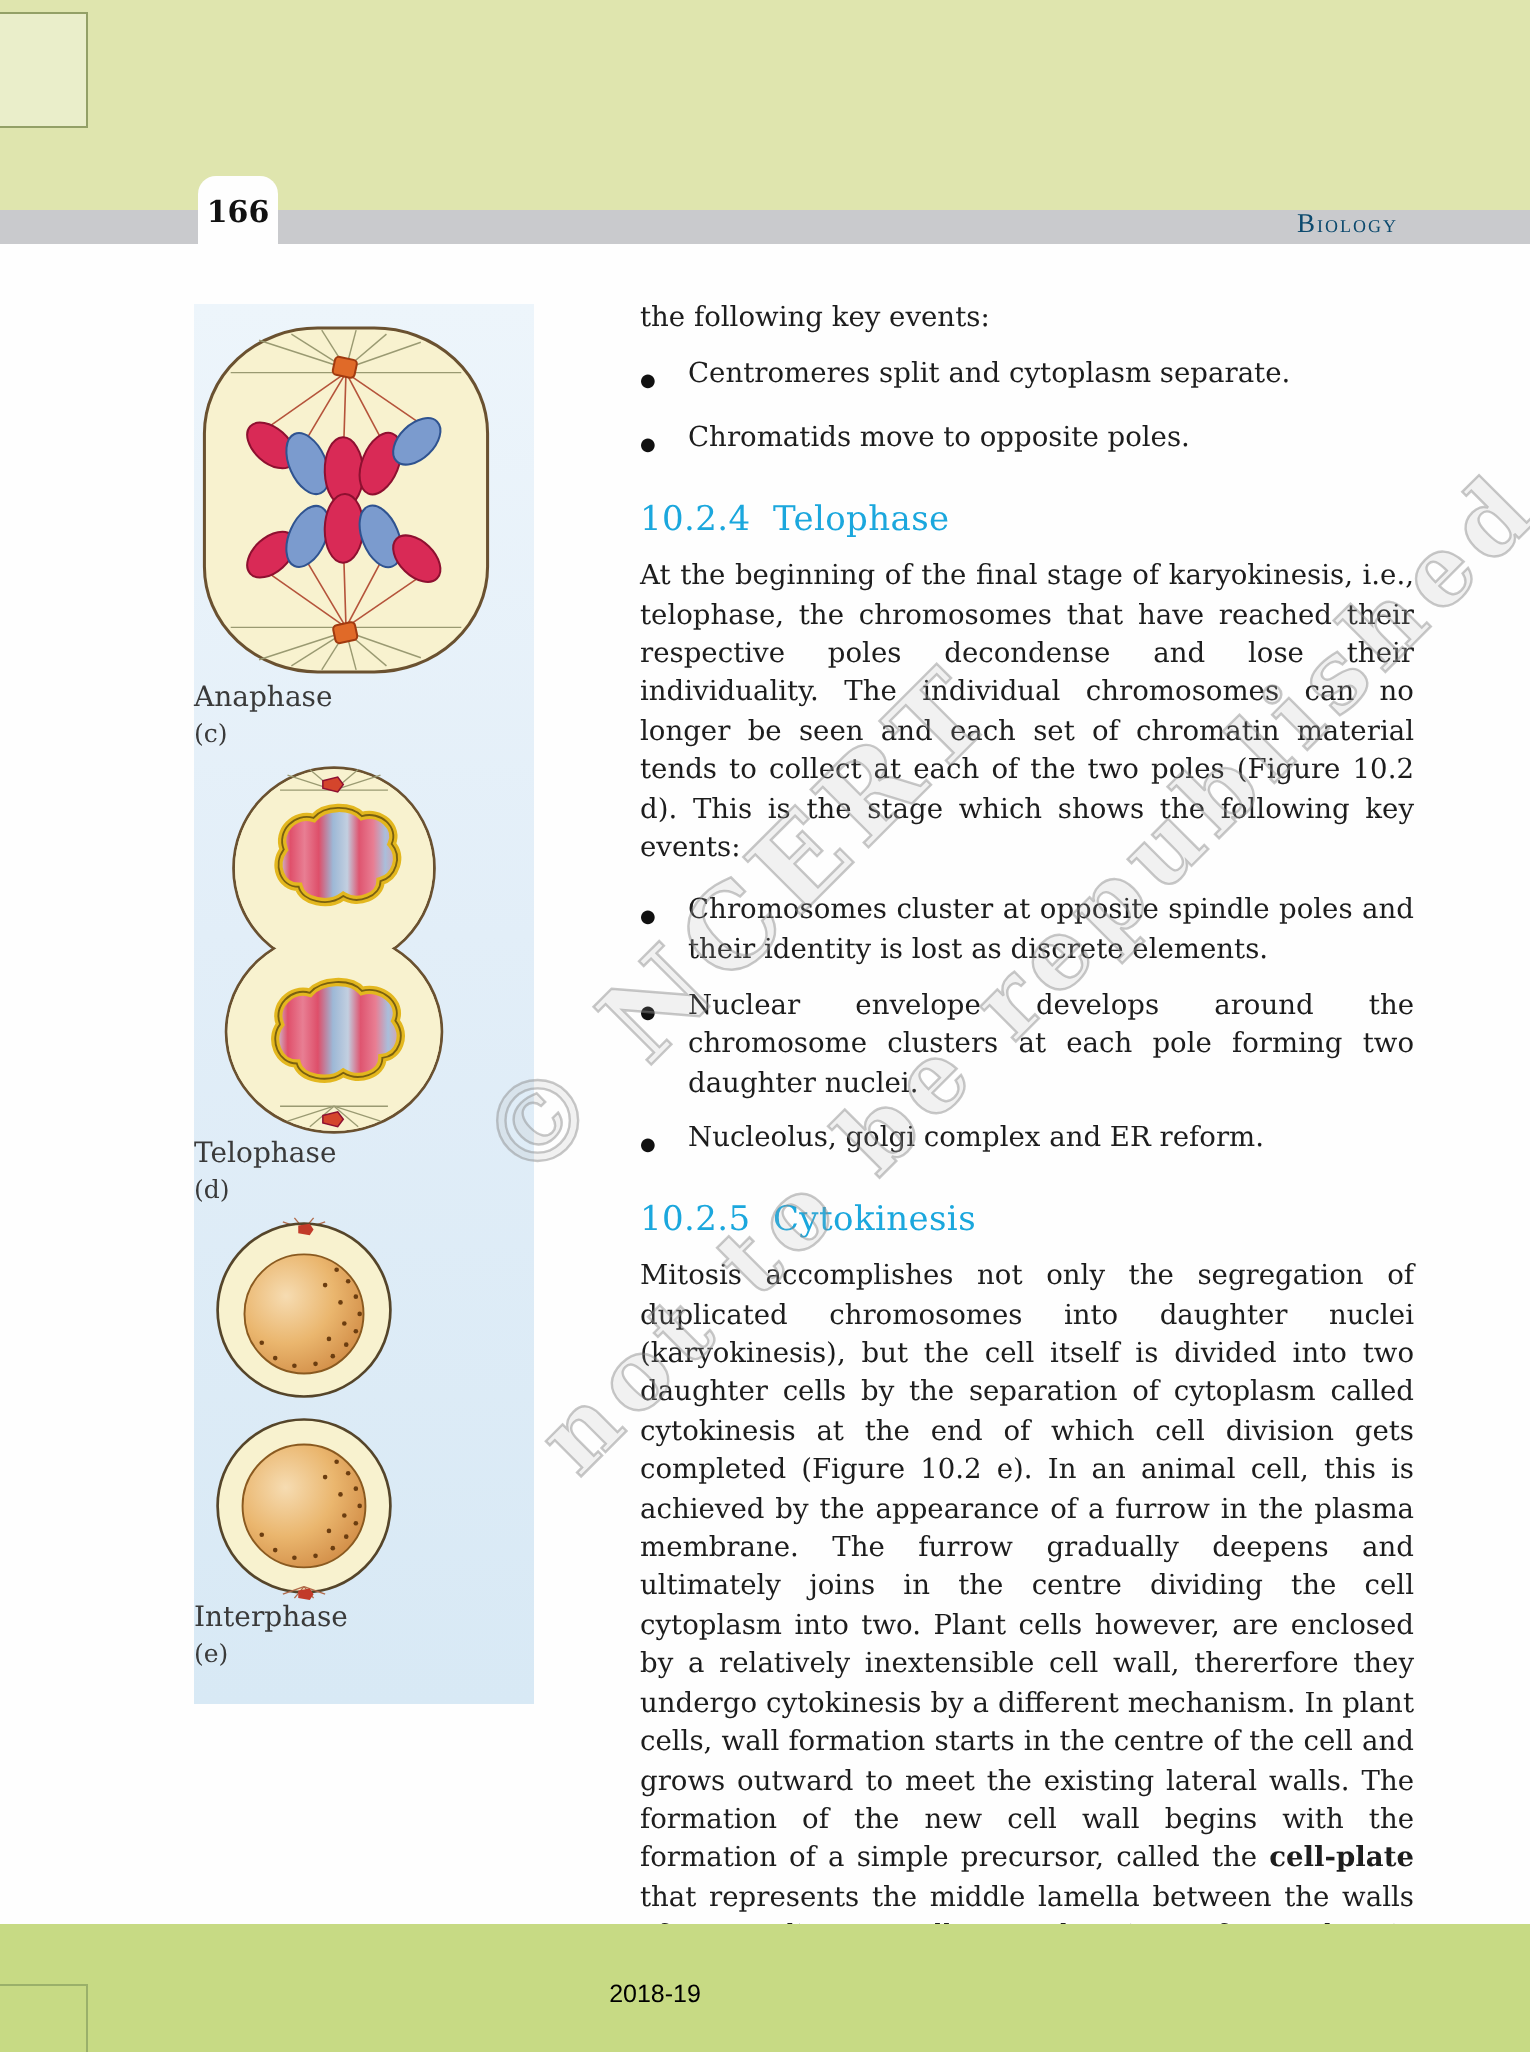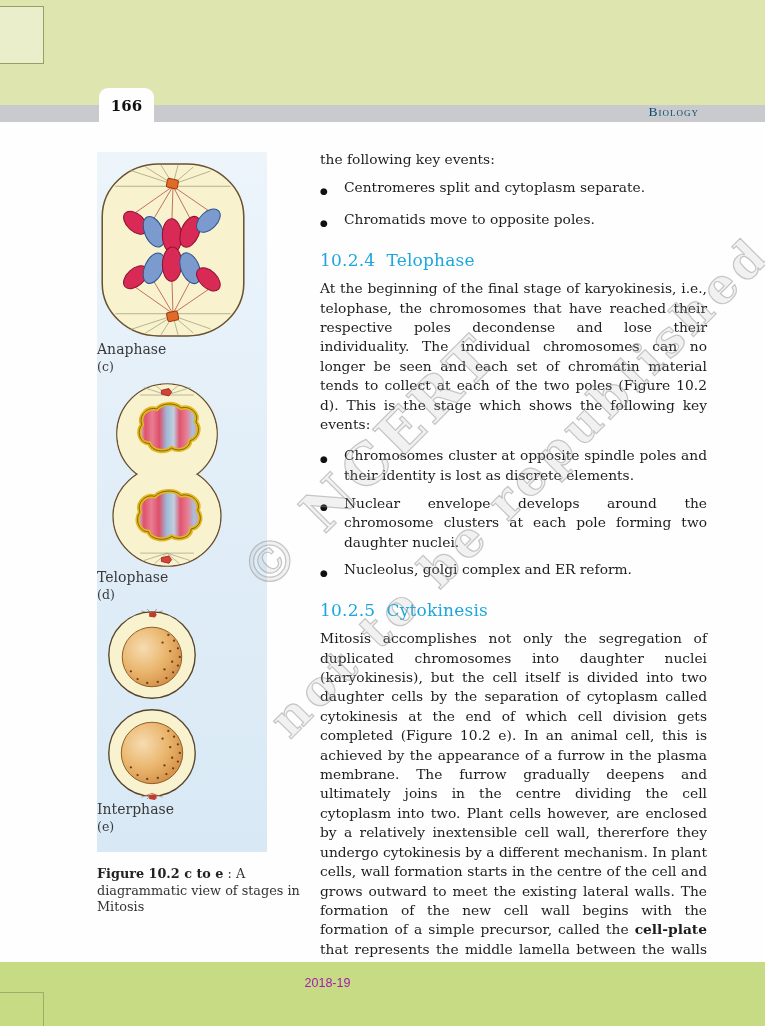--- a/index.html
+++ b/index.html
@@ -7,29 +7,29 @@
   .page {
     position:relative; width:765px; height:1026px; margin:0 auto;
     background:#fefefe; overflow:hidden;
     font-family:"DejaVu Serif", serif; color:#222;
   }
   
   .band-top { position:absolute; left:0; top:0; width:765px; height:105px; background:#dfe5ae; }
   .corner-artifact-top { position:absolute; left:0; top:6px; width:44px; height:58px;
     border:1px solid #93a066; border-left:none; background:rgba(255,255,255,0.35); }
   .gray-bar { position:absolute; left:0; top:105px; width:765px; height:17px; background:#c9cacd; }
-  .page-tab { position:absolute; left:99px; top:88px; width:55px; height:36px;
+  .page-tab { position:absolute; left:99px; top:88px; width:40px; height:36px;
     background:#fefefe; border-radius:9px 9px 0 0; text-align:center;
     font-weight:bold; font-size:15px; padding-top:9px; color:#111; z-index:3; }
   .header-right { position:absolute; right:66px; top:104px; font-size:13.5px;
     font-variant:small-caps; letter-spacing:1px; color:#0c4a6e; z-index:3;
     font-family:"Liberation Serif", serif; }
   .band-bottom { position:absolute; left:0; bottom:0; width:765px; height:64px; background:#c7da84; }
-  .footer-date { position:absolute; left:0; bottom:36px; width:655px; text-align:center;
-    font-family:"Liberation Sans", sans-serif; font-size:12.5px; color:#a21caf; }
+  .footer-date { position:absolute; left:0; bottom:22px; width:655px; text-align:center;
+    font-family:"Liberation Sans", sans-serif; font-size:12.5px; color:#000000; }
   .corner-artifact-bottom { position:absolute; left:0; bottom:0; width:44px; height:34px;
     border:1px solid #9ab06a; border-left:none; border-bottom:none; }
 
   
   .figure-panel { position:absolute; left:97px; top:152px; width:170px; height:700px;
     background:linear-gradient(180deg,#edf5fb 0%, #e2eef8 45%, #d8e9f5 100%);
     display:flex; flex-direction:column; padding-top:8px; }
   .fig-label { font-size:14px; color:#3a3a3a; height:18px; line-height:18px; }
   .fig-sub { font-size:12.5px; color:#3a3a3a; height:20px; line-height:18px; }
   .caption { position:absolute; left:97px; top:866px; width:222px; font-size:12.8px;
@@ -211,21 +211,20 @@
           <line x1="55" y1="193" x2="50" y2="199"></line>
         <line x1="55" y1="193" x2="60" y2="199"></line>
           <line x1="55" y1="193" x2="66" y2="197"></line>
       </g>
       <path d="M52,195 l6,-1 l2,3 l-2,3 l-6,-1 z" fill="#c23b2a"></path>
     </svg>
     <div class="fig-label">Interphase</div>
     <div class="fig-sub">(e)</div>
   </div>
 
-  <div class="caption"><b>Figure 10.2 c to e</b><span> : A diagrammatic view of stages in Mitosis</span></div>
 
   <div class="content">
     <p class="intro">the following key events:</p>
 
     <ul class="bullets">
       <li>
           <span class="marker">●</span>
           <span class="btxt">Centromeres split and cytoplasm separate.</span>
         </li>
       <li>

